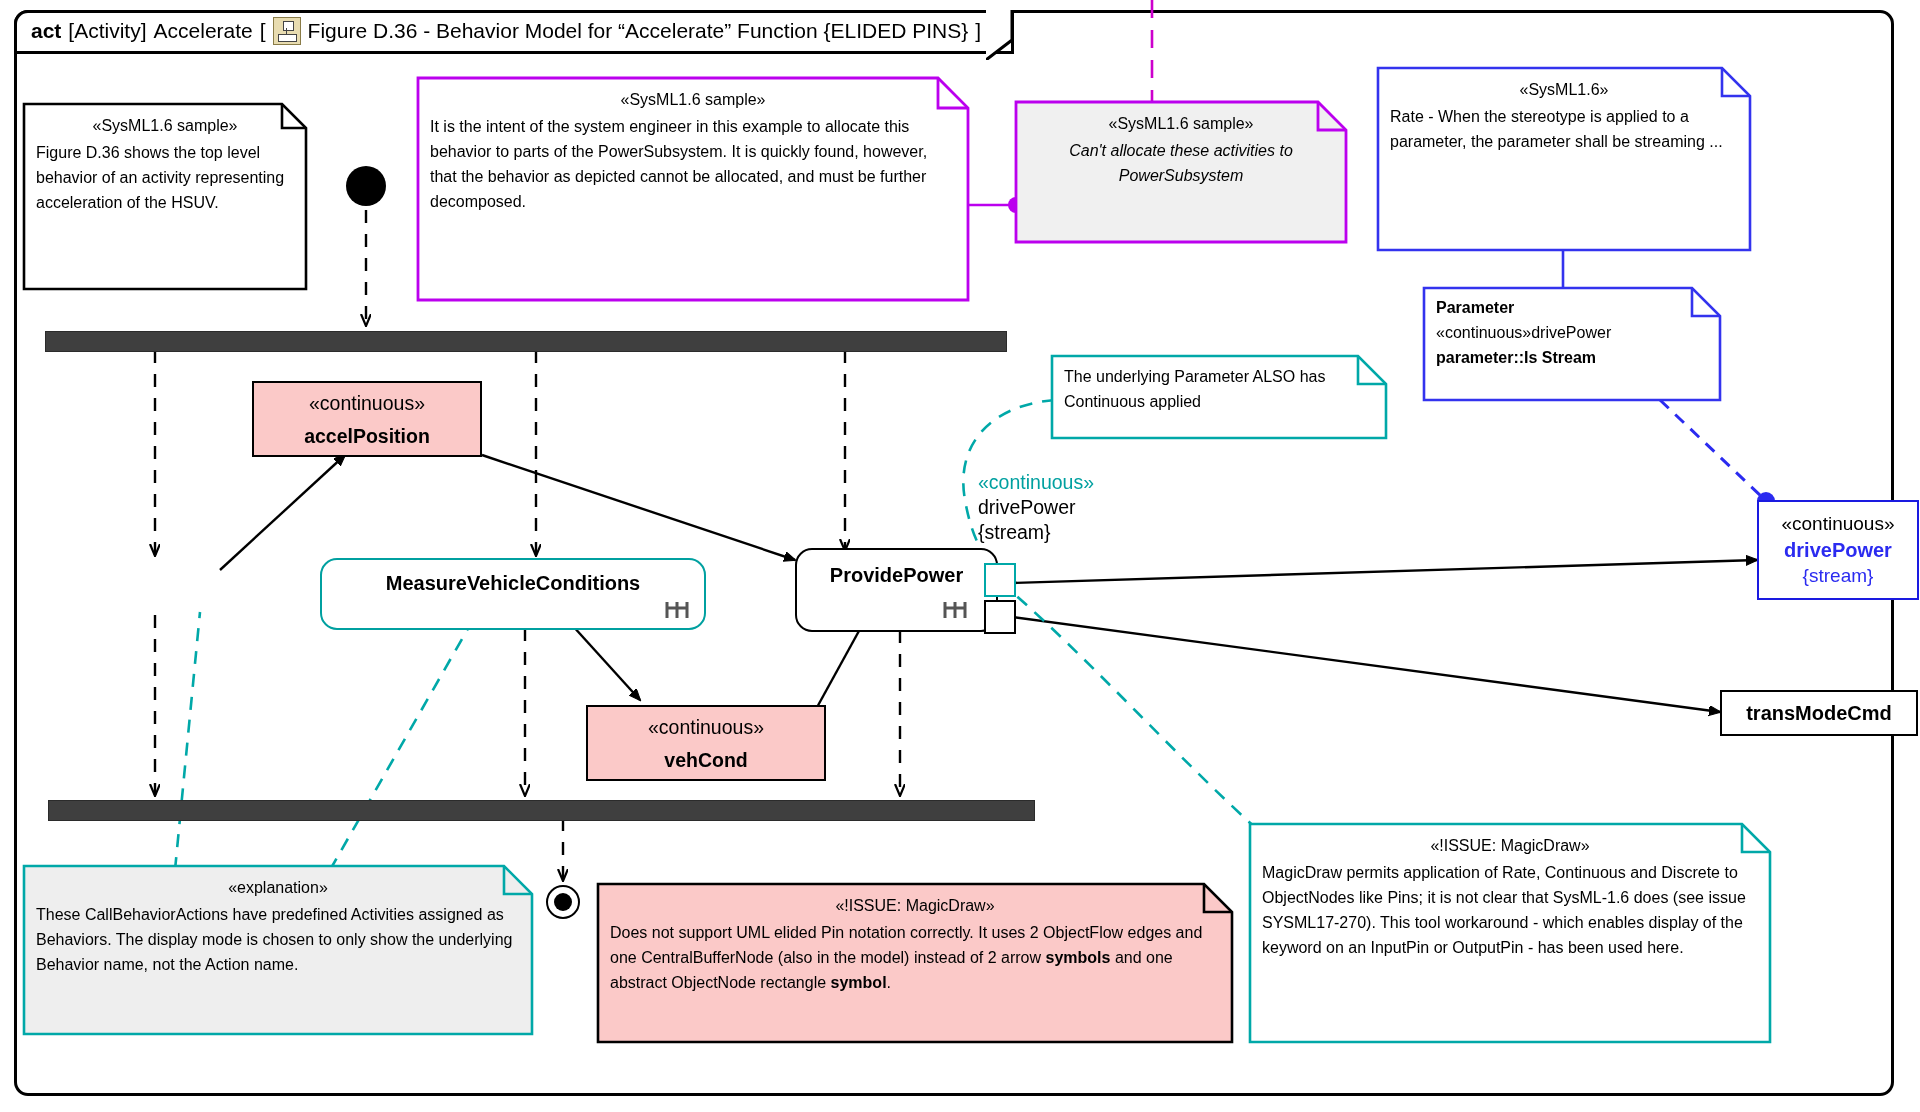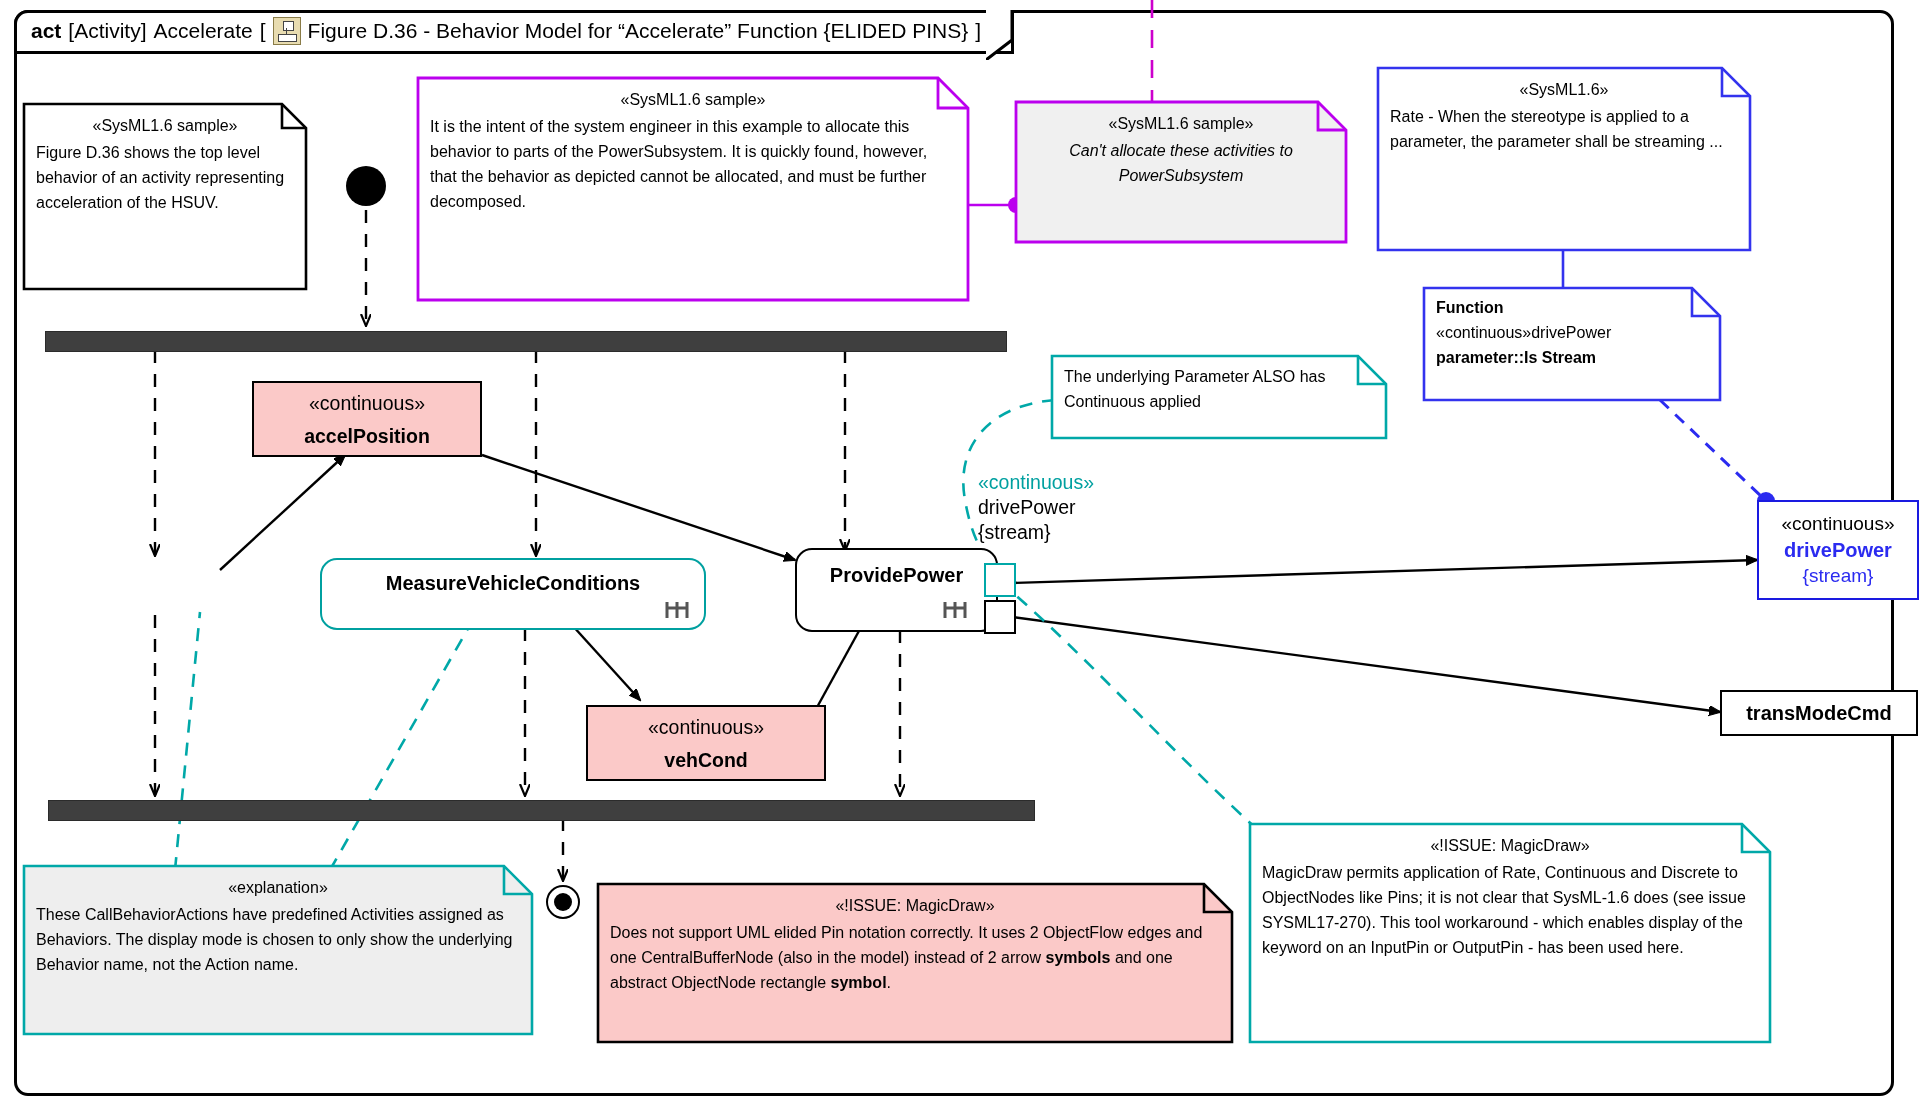--- a/index.html
+++ b/index.html
@@ -191,21 +191,21 @@
       <span>Rate - When the stereotype is applied to a parameter, the parameter shall be streaming ...</span>
     </div>
   </div>
 
   <div class="note" style="left:1424px;top:288px;width:296px;height:112px;">
     <svg width="296" height="112" viewBox="0 0 296 112">
       <path d="M0,0 L268,0 L296,28 L296,112 L0,112 Z" fill="#ffffff" stroke="#3333ee" stroke-width="2.6"></path>
       <path d="M268,0 L268,28 L296,28" fill="none" stroke="#3333ee" stroke-width="2.6"></path>
     </svg>
     <div class="txt" style="padding-top:7px;">
-      <div class="bold">Function</div>
+      <div class="bold">Parameter</div>
       <div>«continuous»drivePower</div>
       <div class="bold">parameter::Is Stream</div>
     </div>
   </div>
 
   <div class="note" style="left:1052px;top:356px;width:334px;height:82px;">
     <svg width="334" height="82" viewBox="0 0 334 82">
       <path d="M0,0 L306,0 L334,28 L334,82 L0,82 Z" fill="#ffffff" stroke="#00a8a8" stroke-width="2.6"></path>
       <path d="M306,0 L306,28 L334,28" fill="none" stroke="#00a8a8" stroke-width="2.6"></path>
     </svg>

